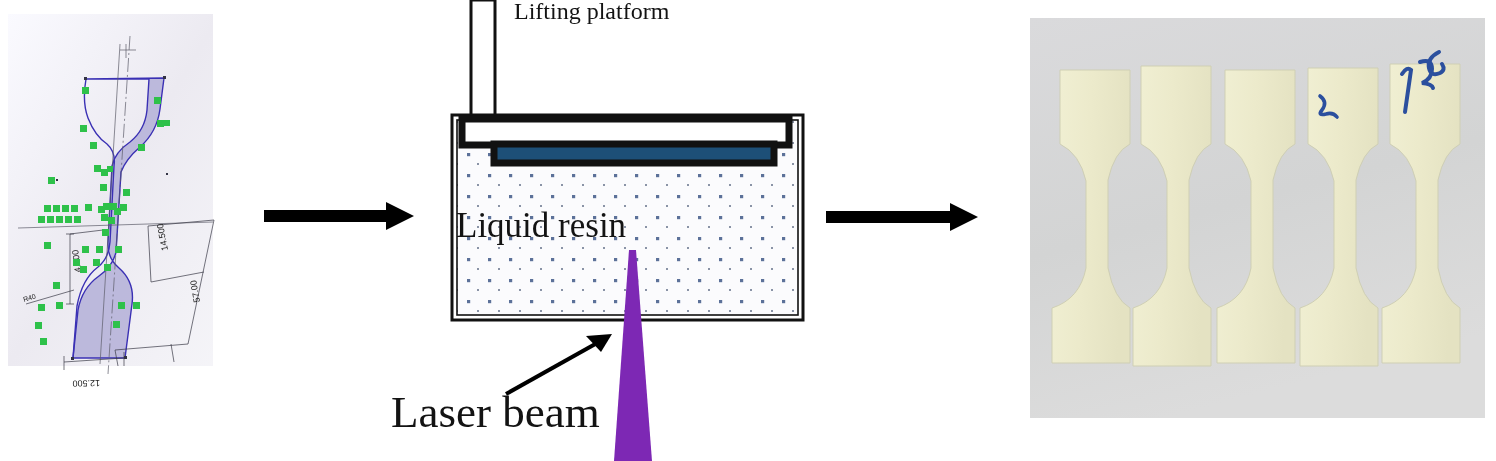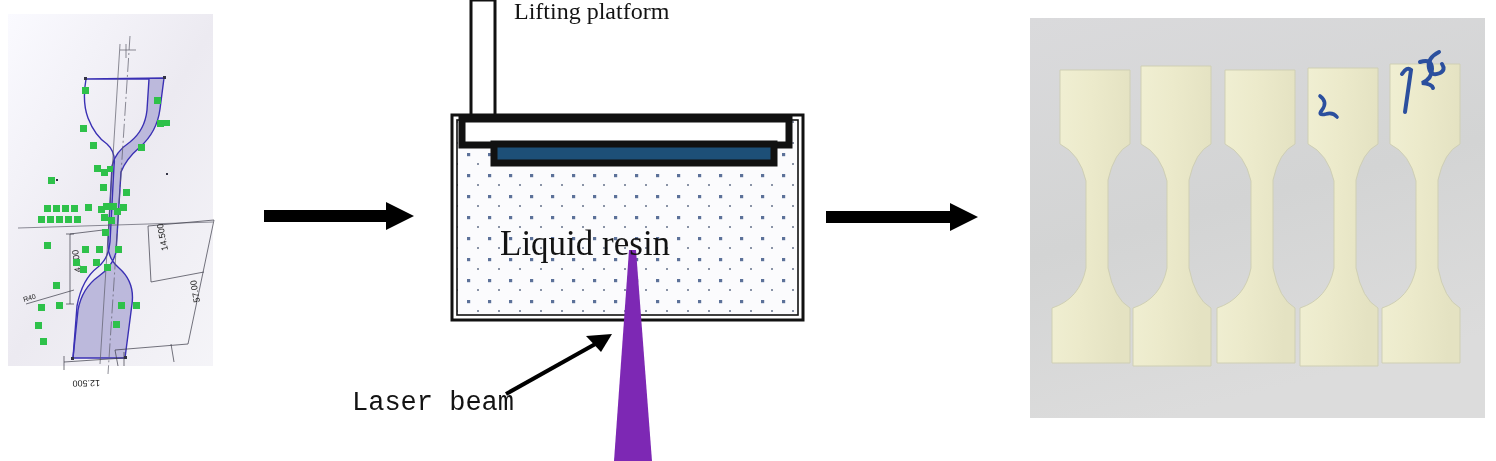--- a/index.html
+++ b/index.html
@@ -26,22 +26,22 @@
   #sla-panel{position:absolute;left:440px;top:0px;width:400px;height:461px;}
   #sla-svg{display:block;width:400px;height:461px;}
   .sla-label{
     position:absolute;
     font-family:"Liberation Serif", serif;
     color:#131313;
     white-space:nowrap;
     line-height:1;
   }
   #label-lifting-platform{left:514px;top:-1px;font-size:24px;}
-  #label-liquid-resin{left:456px;top:226px;font-size:35px;padding-left:44px;}
-  #label-laser-beam{left:352px;top:390px;font-size:27px;font-family:Liberation Mono, monospace;}
+  #label-liquid-resin{left:456px;top:208px;font-size:35px;}
+  #label-laser-beam{left:391px;top:390px;font-size:45px;}
 
   
   #photo-panel{position:absolute;left:1030px;top:18px;width:455px;height:400px;}
   #photo-svg{display:block;width:455px;height:400px;}
 </style>
 </head>
 <body>
 
 <div class="figure">
 

